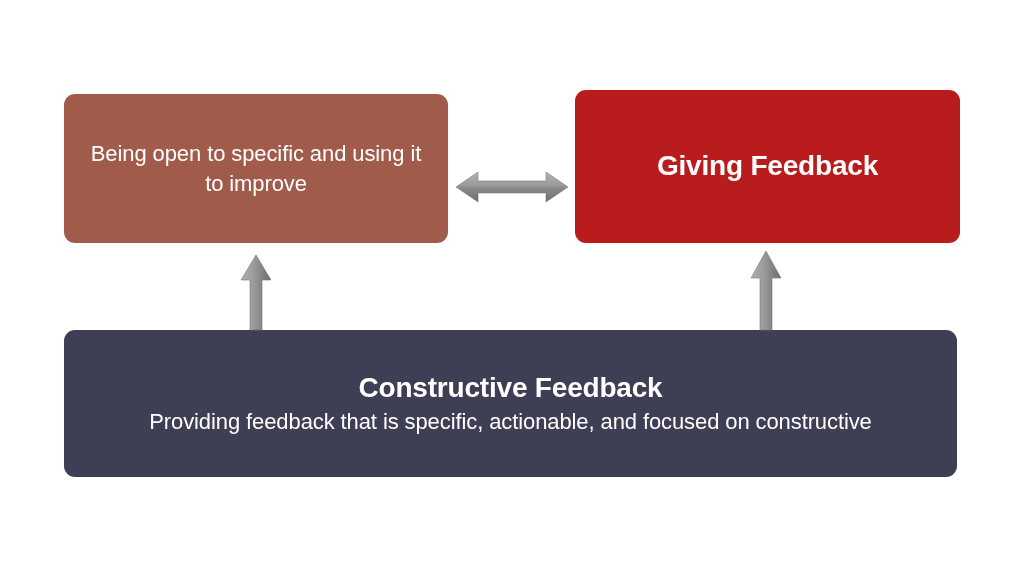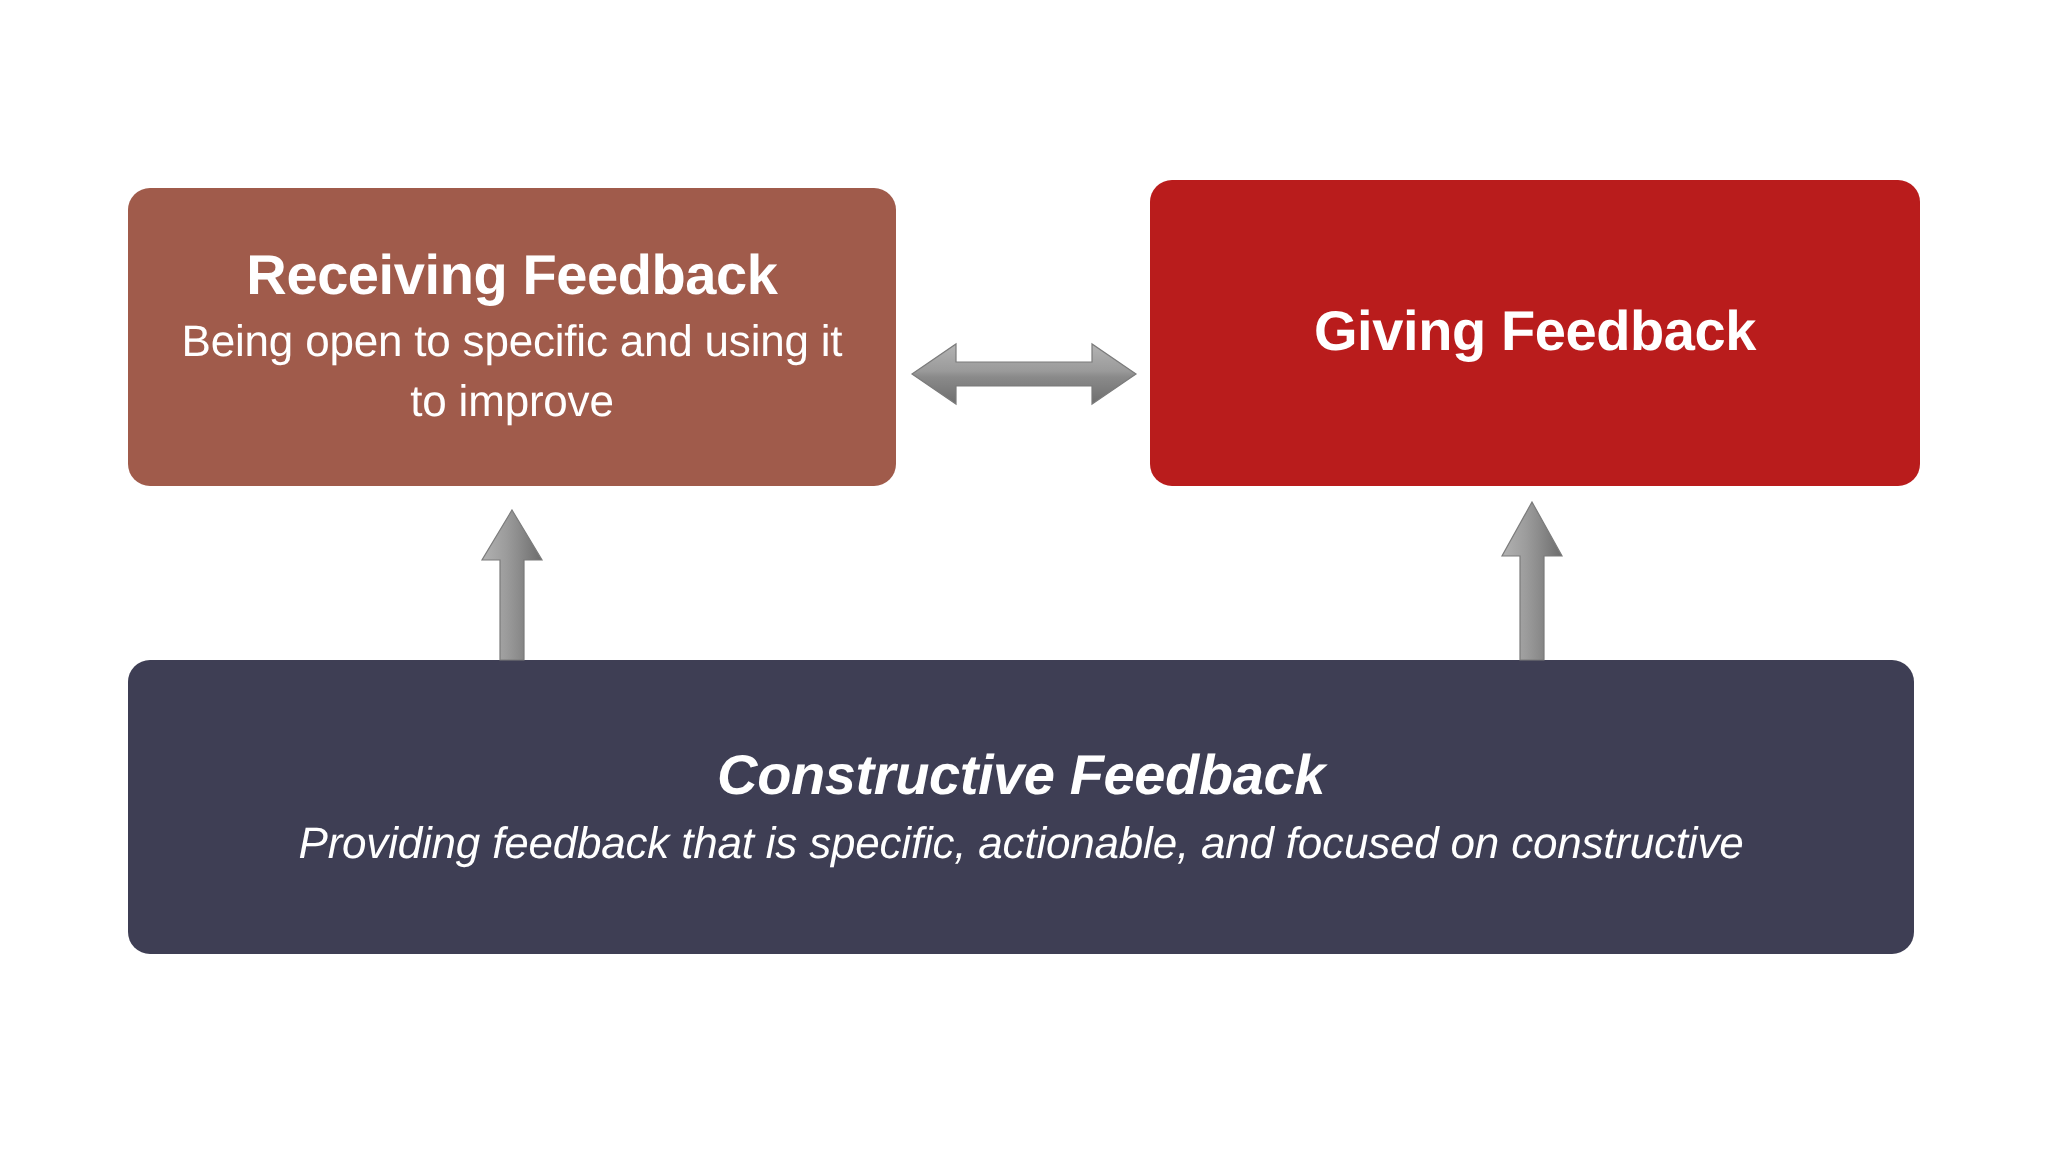--- a/index.html
+++ b/index.html
@@ -68,21 +68,20 @@
   #node-giving .title { margin-bottom: 1px; }
   #node-giving .desc { max-width: 330px; }
 
   
   #node-constructive {
     left: 64px;
     top: 330px;
     width: 893px;
     height: 147px;
     background: #3e3e54;
-    font-style: italic;
   }
   #node-constructive .title { margin-bottom: 2px; }
   #node-constructive .desc { white-space: nowrap; }
 
   
   .arrow {
     position: absolute;
   }
   #arrow-horizontal {
     left: 452px;
@@ -102,21 +101,20 @@
     width: 40px;
     height: 84px;
   }
 </style>
 </head>
 <body>
 
 <div id="canvas">
 
   <div class="node" id="node-receiving">
-    <div class="title">Receiving Feedback</div>
     <div class="desc">Being open to specific and using it to improve</div>
   </div>
 
   <div class="node" id="node-giving">
     <div class="title">Giving Feedback</div>
   </div>
 
   <div class="node" id="node-constructive">
     <div class="title">Constructive Feedback</div>
     <div class="desc">Providing feedback that is specific, actionable, and focused on constructive</div>

